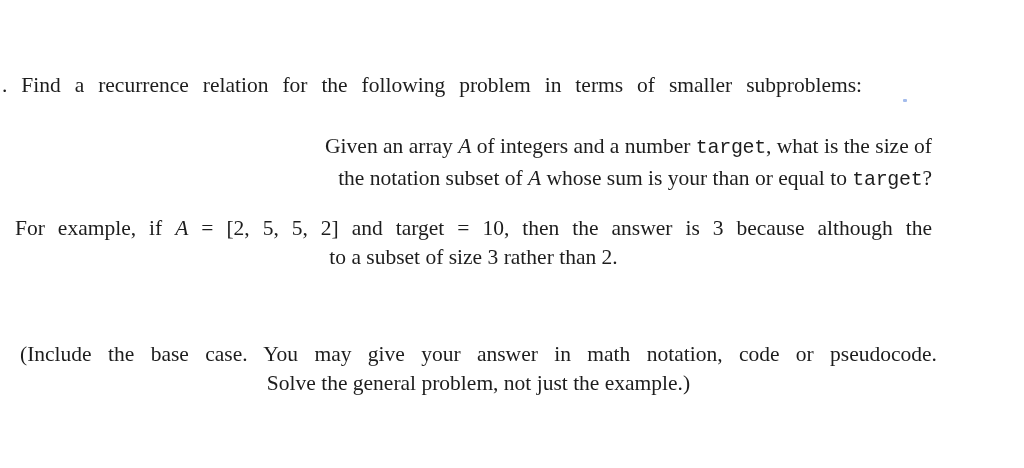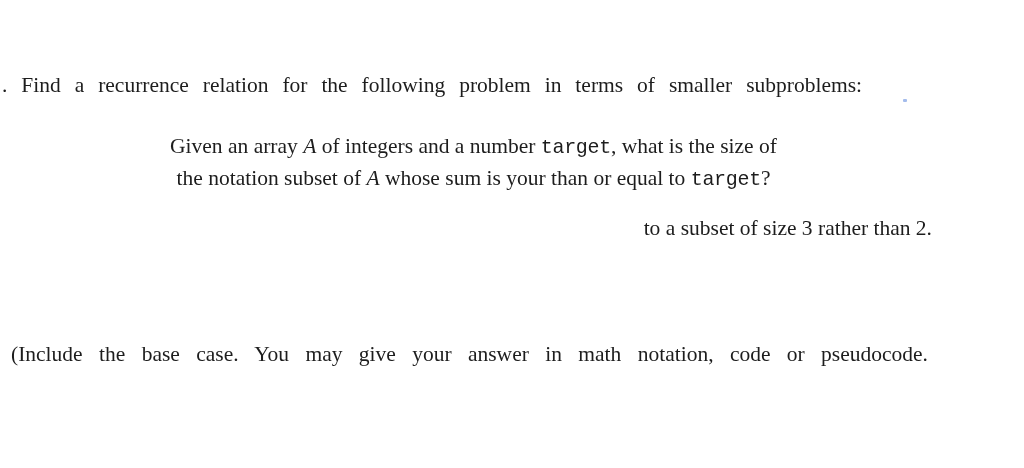--- a/index.html
+++ b/index.html
@@ -28,47 +28,47 @@
     text-align-last: justify;
     line-height: 29px;
   }
 
   
   .quote {
     position: absolute;
     left: 15px;
     top: 131px;
     width: 917px;
-    text-align: center;
+    text-align: right;
     line-height: 30px;
   }
 
   
   .example {
     position: absolute;
     left: 15px;
     top: 214px;
     width: 917px;
     line-height: 29px;
   }
 
   
   .note {
     position: absolute;
-    left: 11px;
+    left: 20px;
     top: 340px;
     width: 917px;
     line-height: 29px;
   }
 
   .just {
     text-align: justify;
     text-align-last: justify;
   }
-  .left { text-align: right; }
+  .left { text-align: center; }
 
   .mi {
     font-style: italic;
   }
   .tt {
     font-family: "Liberation Mono", "DejaVu Sans Mono", monospace;
     font-size: 0.93em;
     letter-spacing: -0.3px;
   }
 
@@ -94,20 +94,24 @@
   <div class="quote">
     <div>
       <span>Given an array </span><span class="mi">A</span><span> of integers and a number </span><span class="tt">target</span><span>, what is the size of</span>
     </div>
     <div>
       <span>the notation subset of </span><span class="mi">A</span><span> whose sum is your than or equal to </span><span class="tt">target</span><span>?</span>
     </div>
   </div>
 
   <div class="example">
+    <div class="just">
+      <span>For example, if </span><span class="mi">A</span><span> = [2, 5, 5, 2] and target = 10, then the answer is 3 because although the</span>
+    </div>
     <div class="left">to a subset of size 3 rather than 2.</div>
   </div>
 
   <div class="note">
     <div class="just">(Include the base case. You may give your answer in math notation, code or pseudocode.</div>
+    <div class="left">Solve the general problem, not just the example.)</div>
   </div>
 
 </div>
 
 </body></html>

